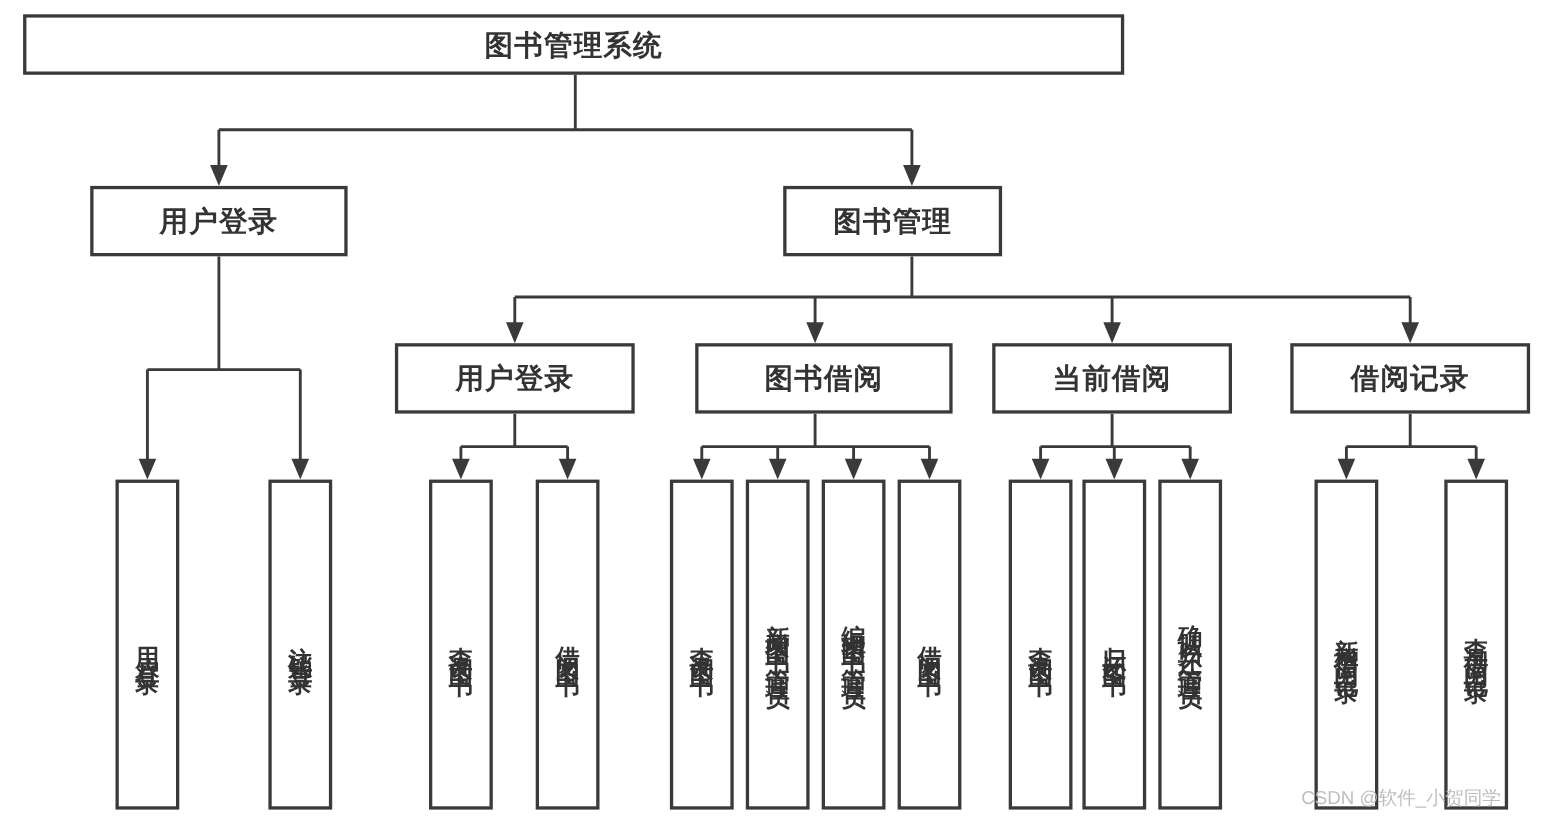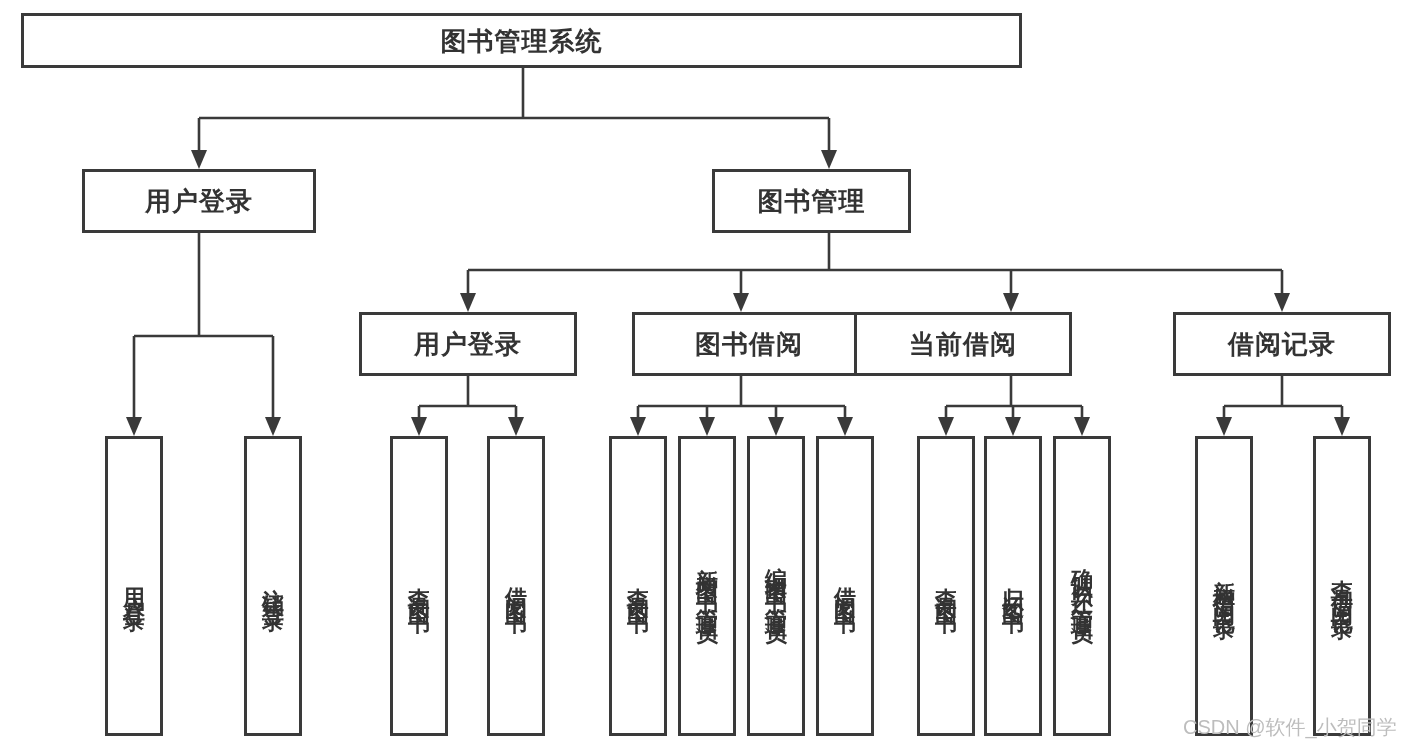--- a/index.html
+++ b/index.html
@@ -31,21 +31,21 @@
     writing-mode:vertical-lr;
     text-orientation:upright;
     font-size:22px;
     letter-spacing:8px;
     line-height:1;
     white-space:nowrap;
   }
   .watermark{
     position:absolute;
     left:1183px;top:714px;
-    font-size:20px;
+    font-size:17px;
     color:var(--watermark);
     white-space:nowrap;
     z-index:5;
   }
 </style>
 </head>
 <body>
 
 <div class="canvas">
 
@@ -109,21 +109,21 @@
   <div class="box hbox" style="left:712px;top:169px;width:199px;height:64px">
     <span>图书管理</span>
   </div>
 
   <div class="box hbox" style="left:359px;top:312px;width:218px;height:64px">
     <span>用户登录</span>
   </div>
   <div class="box hbox" style="left:632px;top:312px;width:234px;height:64px">
     <span>图书借阅</span>
   </div>
-  <div class="box hbox" style="left:854px;top:312px;width:218px;height:64px">
+  <div class="box hbox" style="left:902px;top:312px;width:218px;height:64px">
     <span>当前借阅</span>
   </div>
   <div class="box hbox" style="left:1173px;top:312px;width:218px;height:64px">
     <span>借阅记录</span>
   </div>
 
   <div class="box vbox" style="left:105px">
     <span class="vtext">用户登录</span>
   </div>
   <div class="box vbox" style="left:244px">

